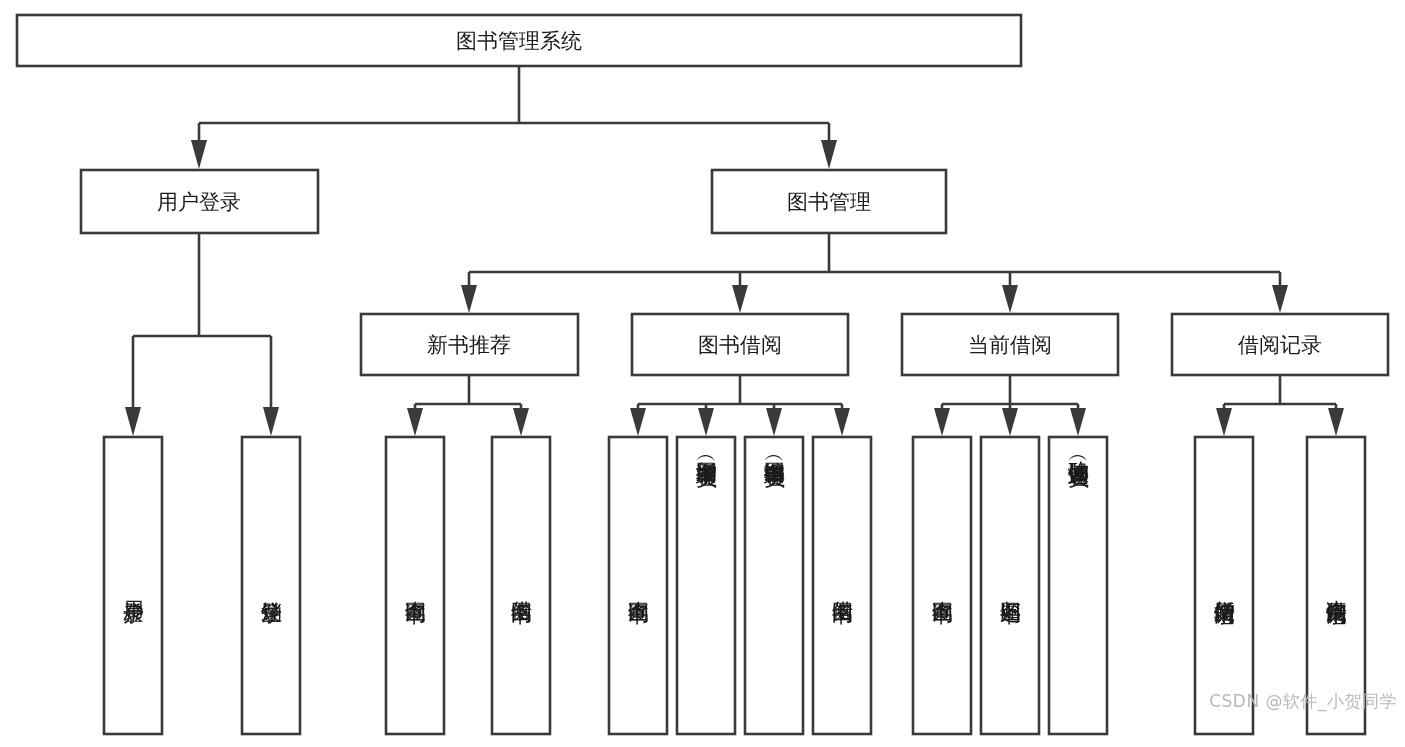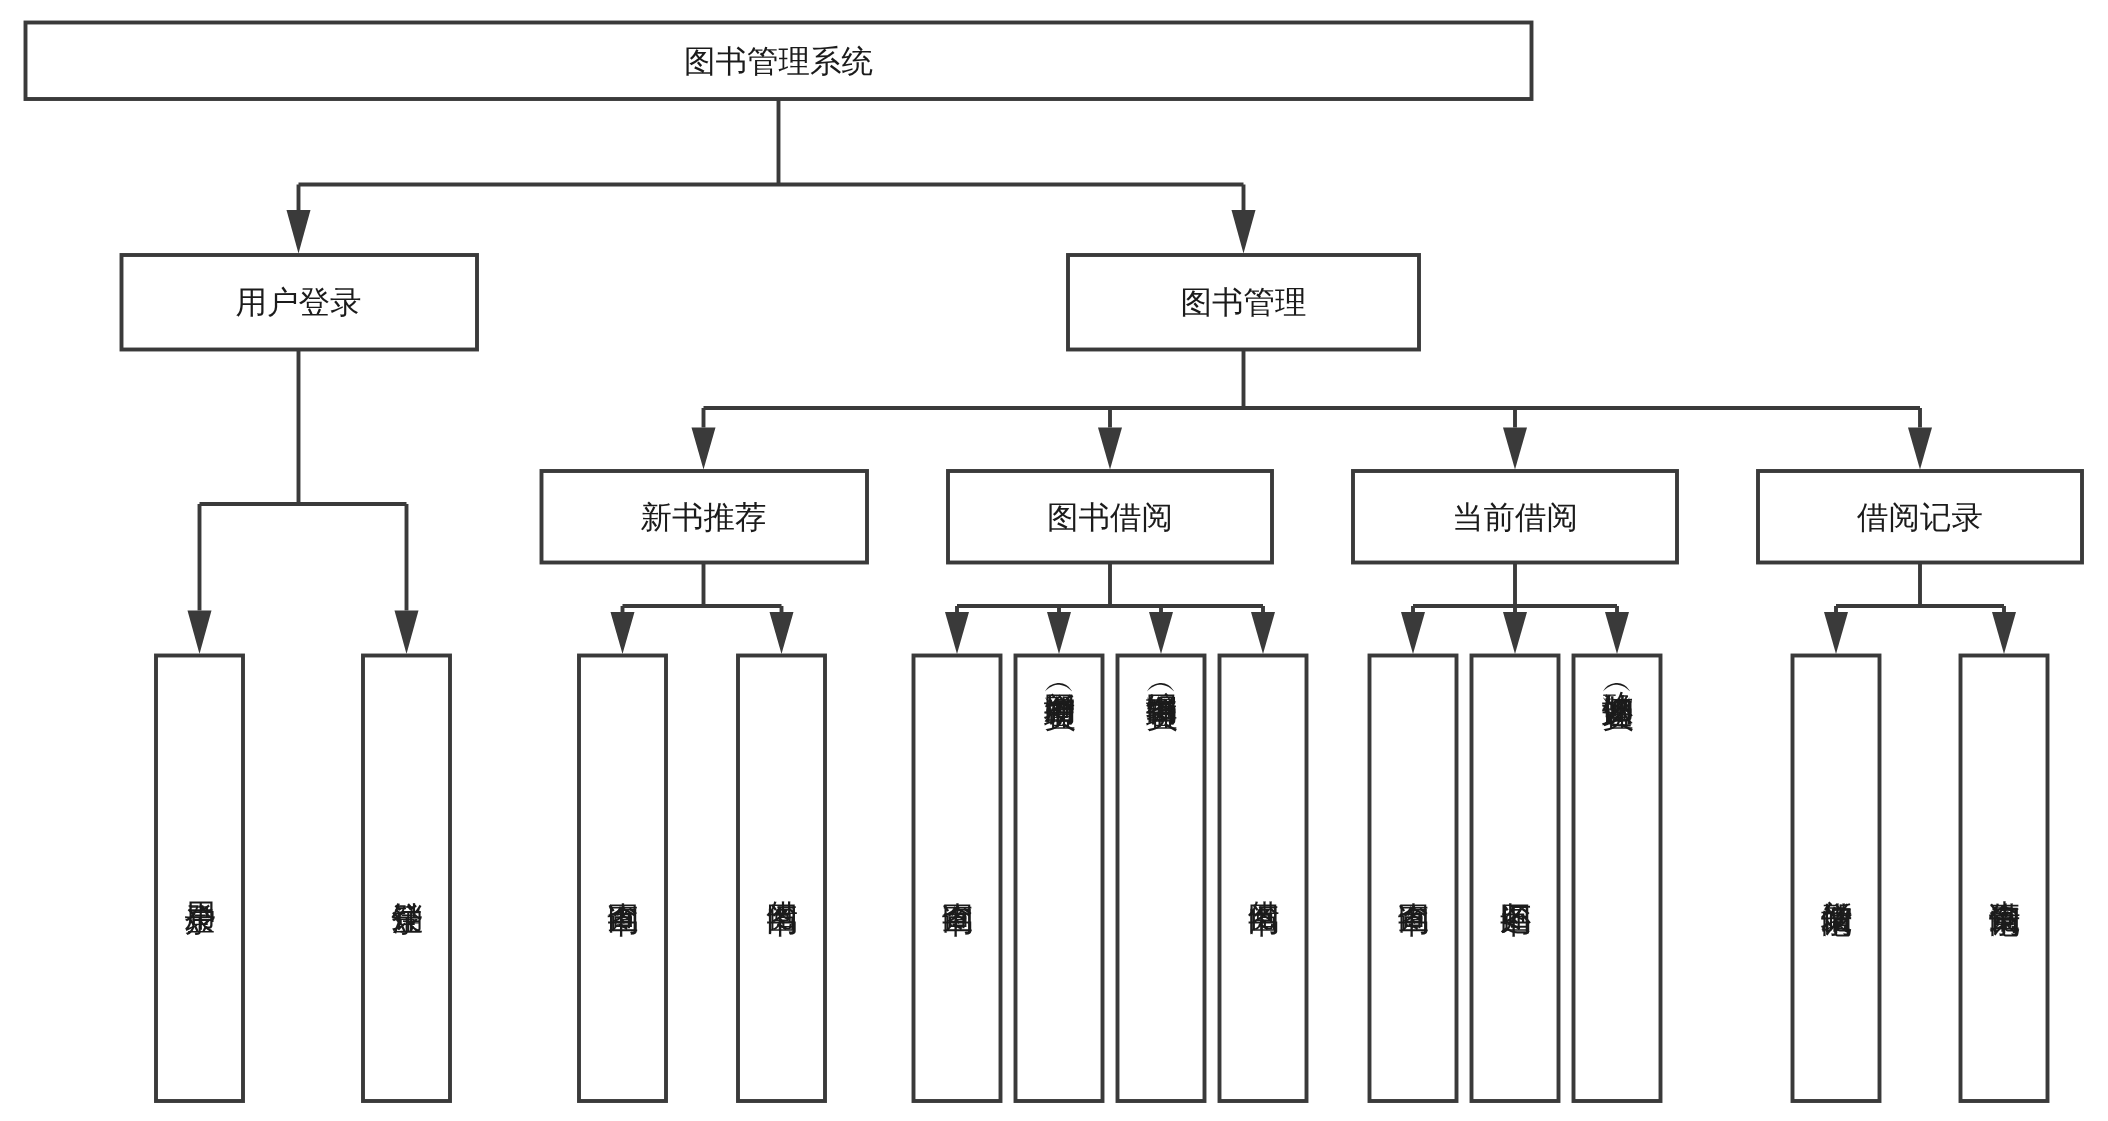--- a/index.html
+++ b/index.html
@@ -238,13 +238,14 @@
     <span class="leaf-label">确认归还（管理员）</span>
   </div>
 
   <div class="leaf-label-wrap" style="left:1195px; top:437px; width:58px; height:297px;">
     <span class="leaf-label centered">新增借阅记录</span>
   </div>
   <div class="leaf-label-wrap" style="left:1307px; top:437px; width:58px; height:297px;">
     <span class="leaf-label centered">查询借阅记录</span>
   </div>
 
+  <div class="watermark">CSDN @软件_小贺同学</div>
 </div>
 
 </body></html>

